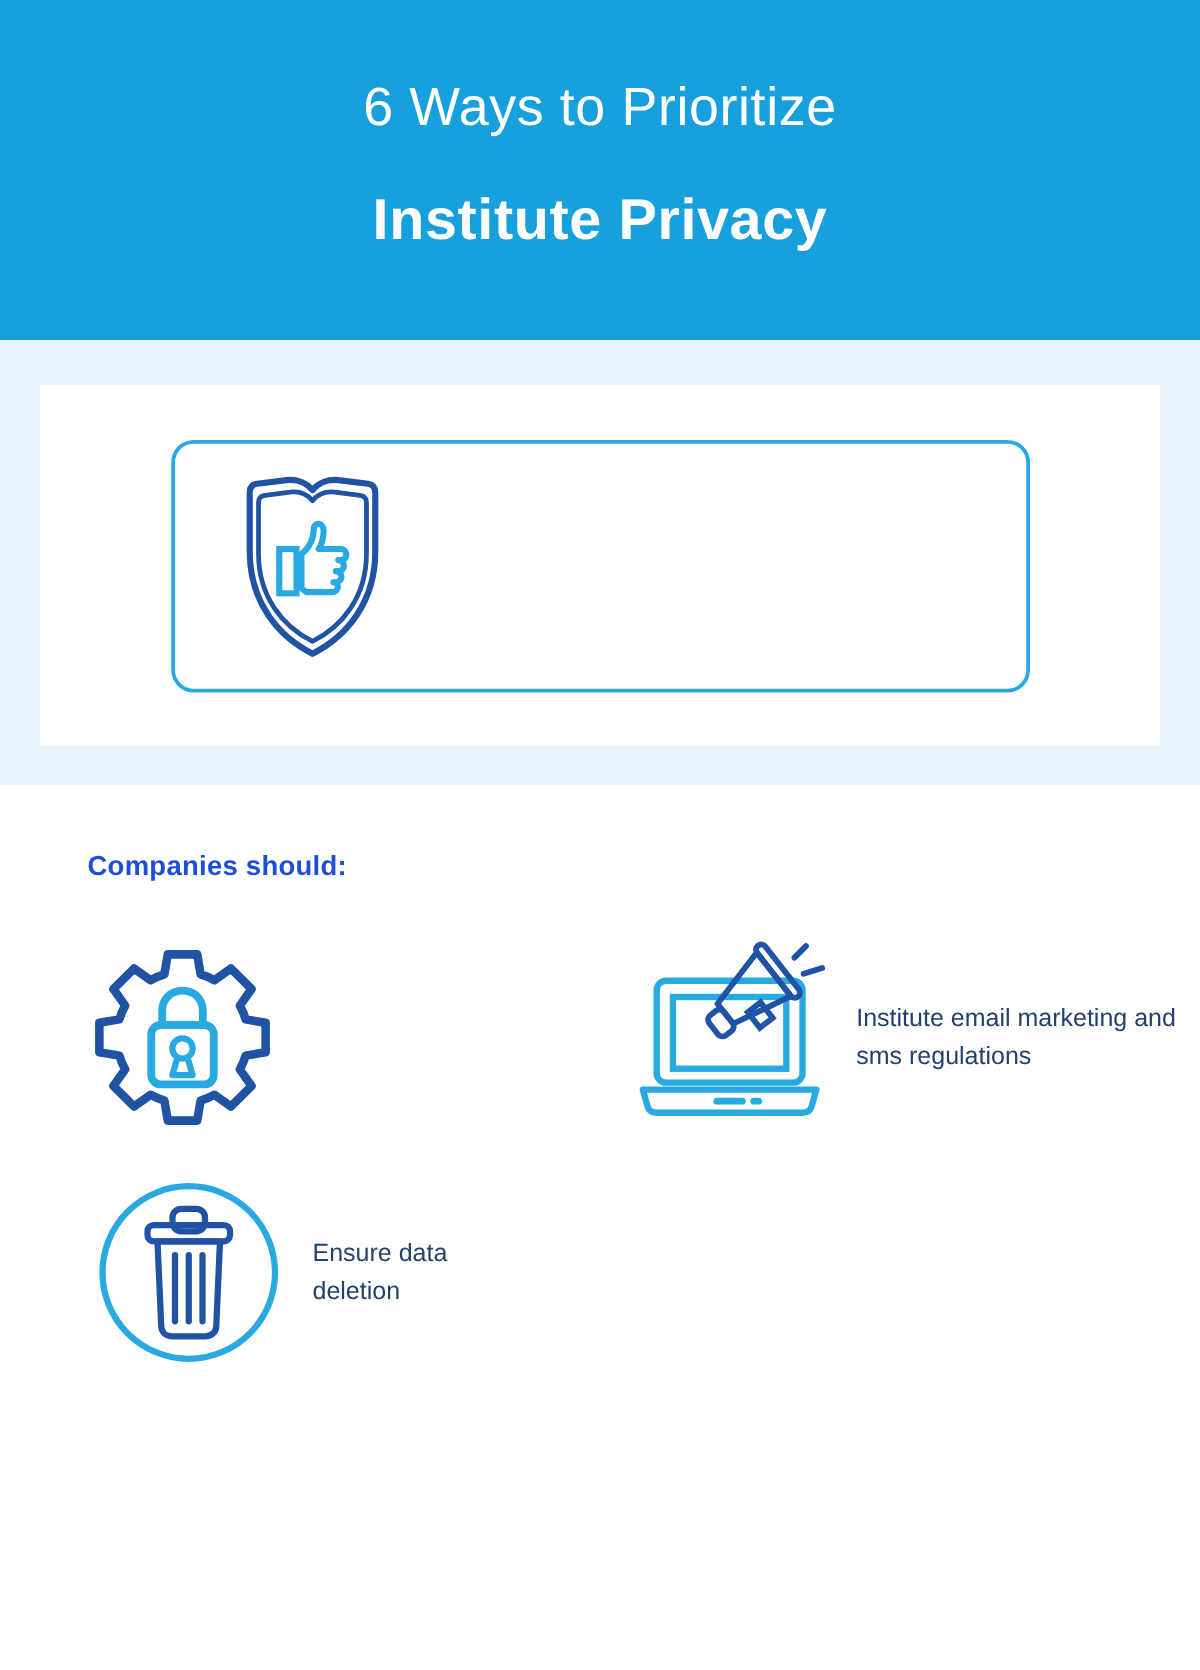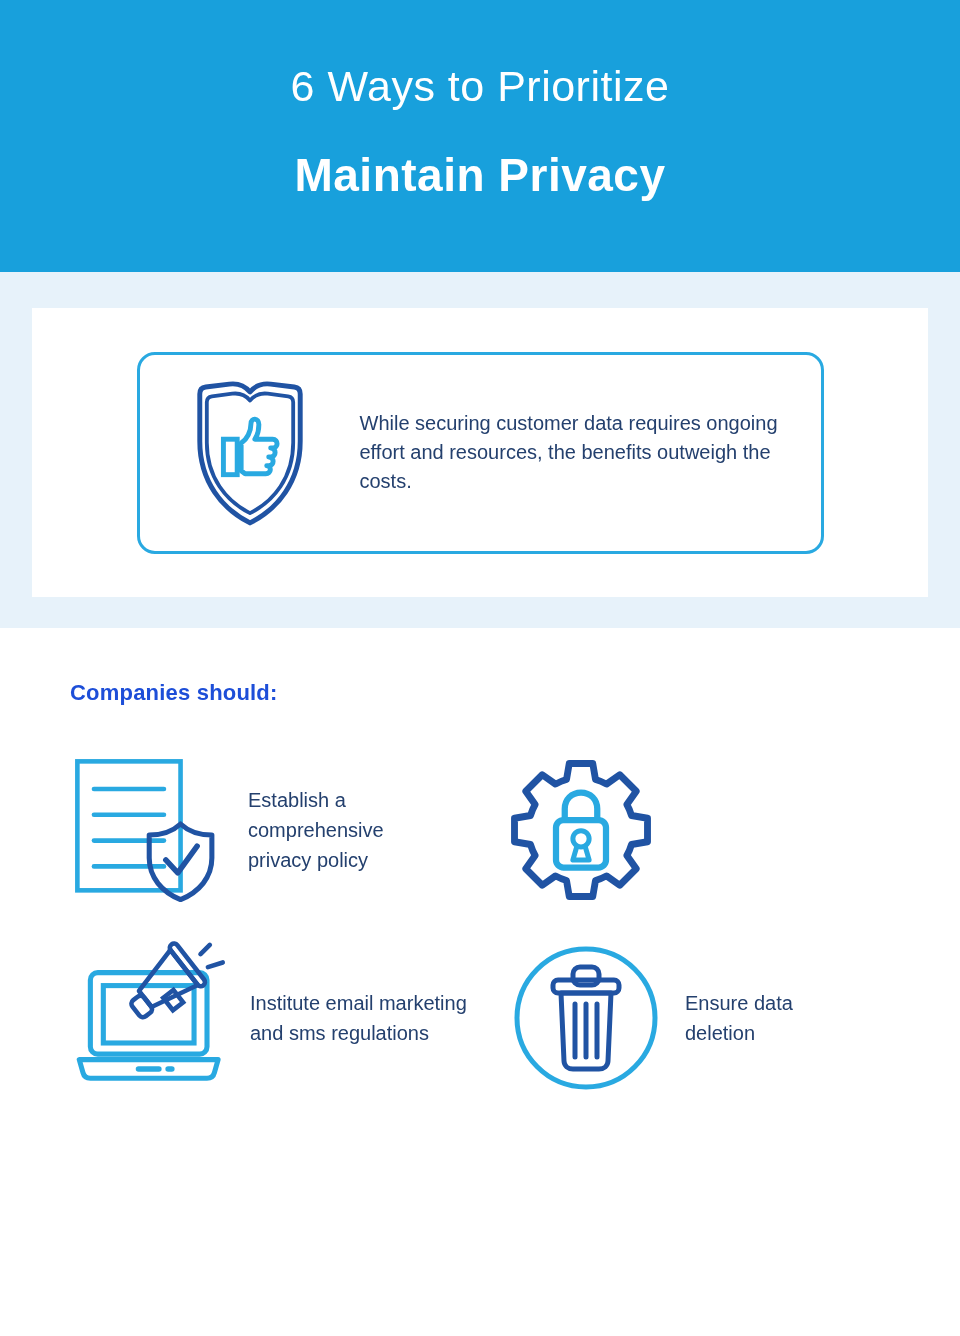--- a/index.html
+++ b/index.html
@@ -37,60 +37,43 @@
   .st-light { stroke:#29A9E1; fill:none; }
   .st-navy  { stroke:#2053A3; fill:none; }
 </style>
 </head>
 <body>
 
 <div class="page">
 
   <div class="header">
     <div class="title-line1">6 Ways to Prioritize</div>
-    <div class="title-line2">Maintain Privacy</div>
+    <div class="title-line2">Institute Privacy</div>
   </div>
 
   <div class="hero">
     <div class="hero-panel">
       <div class="intro-card">
         <span class="intro-icon">
           <svg width="128" height="150" viewBox="0 0 130 152">
             <path class="st-navy" stroke-width="5" stroke-linejoin="round" d="M65,14 C60,8 52,5 44,6 L20,9 C16,9.5 14,12 14,16 L14,64 C14,105 37,133 65,147 C93,133 116,105 116,64 L116,16 C116,12 114,9.5 110,9 L86,6 C78,5 70,8 65,14 Z"></path>
             <path class="st-navy" stroke-width="4.5" stroke-linejoin="round" transform="translate(65,76) scale(0.86) translate(-65,-76)" d="M65,14 C60,8 52,5 44,6 L20,9 C16,9.5 14,12 14,16 L14,64 C14,105 37,133 65,147 C93,133 116,105 116,64 L116,16 C116,12 114,9.5 110,9 L86,6 C78,5 70,8 65,14 Z"></path>
             <rect class="st-light" stroke-width="5" x="38" y="62" width="14" height="36"></rect>
             <path class="st-light" stroke-width="5" stroke-linejoin="round" stroke-linecap="round" d="M56,66 C62,62 66,54 66,46 C66,40 74,40 74,47 C74,53 72,59 70,62 L88,62 C94,62 94,71 88,71 L86,71 C92,71 92,80 86,80 L84,80 C90,80 90,89 84,89 L82,89 C87,89 87,97 81,97 L60,97 L56,94 Z"></path>
           </svg>
         </span>
-        <div class="intro-text">While securing customer data requires ongoing effort and resources, the benefits outweigh the costs.</div>
       </div>
     </div>
   </div>
 
   <div class="content">
     <div class="section-heading">Companies should:</div>
 
     <div class="items-grid">
 
-      <div class="item col1">
-        <div class="icon-box">
-          <svg width="152" height="152" viewBox="0 0 165 165">
-            <rect class="st-light" stroke-width="5" x="8" y="8" width="112" height="140"></rect>
-            <g class="st-light" stroke-width="5" stroke-linecap="round">
-              <line x1="26" y1="38" x2="102" y2="38"></line>
-              <line x1="26" y1="66" x2="102" y2="66"></line>
-              <line x1="26" y1="94" x2="102" y2="94"></line>
-              <line x1="26" y1="122" x2="102" y2="122"></line>
-            </g>
-            <path class="st-navy" fill="#ffffff" stroke-width="5.5" stroke-linejoin="round" d="M120,76 C112,83.5 99,88 86,88 L86,113 C86,134 100,150 120,158 C140,150 154,134 154,113 L154,88 C141,88 128,83.5 120,76 Z"></path>
-            <polyline class="st-navy" stroke-width="6" stroke-linecap="round" stroke-linejoin="round" points="104,115 117,129 138,100"></polyline>
-          </svg>
-        </div>
-        <div class="item-label w185">Establish a comprehensive privacy policy</div>
-      </div>
 
 
       <div class="item col1">
         <div class="icon-box">
           <svg width="150" height="150" viewBox="0 0 120 120">
             <path class="st-navy" fill="#ffffff" stroke-width="5.5" stroke-linejoin="round" d="M100.4,48.4 L113.2,50.6 L113.2,69.4 L100.4,71.6 A42,42 0 0 1 96.7,80.4 L104.2,91 L91,104.2 L80.4,96.7 A42,42 0 0 1 71.6,100.4 L69.4,113.2 L50.6,113.2 L48.4,100.4 A42,42 0 0 1 39.6,96.7 L29,104.2 L15.8,91 L23.3,80.4 A42,42 0 0 1 19.6,71.6 L6.8,69.4 L6.8,50.6 L19.6,48.4 A42,42 0 0 1 23.3,39.6 L15.8,29 L29,15.8 L39.6,23.3 A42,42 0 0 1 48.4,19.6 L50.6,6.8 L69.4,6.8 L71.6,19.6 A42,42 0 0 1 80.4,23.3 L91,15.8 L104.2,29 L96.7,39.6 A42,42 0 0 1 100.4,48.4 Z"></path>
             <path class="st-light" stroke-width="5" d="M47,52 L47,43 C47,35.5 52.5,30 60,30 C67.5,30 73,35.5 73,43 L73,52"></path>
             <rect class="st-light" fill="#ffffff" stroke-width="5" x="40" y="52" width="40" height="38" rx="6"></rect>
             <circle class="st-light" stroke-width="4" cx="60" cy="67" r="6.5"></circle>
             <path class="st-light" stroke-width="4" stroke-linejoin="round" d="M57,72 L53.5,84 L66.5,84 L63,72"></path>

